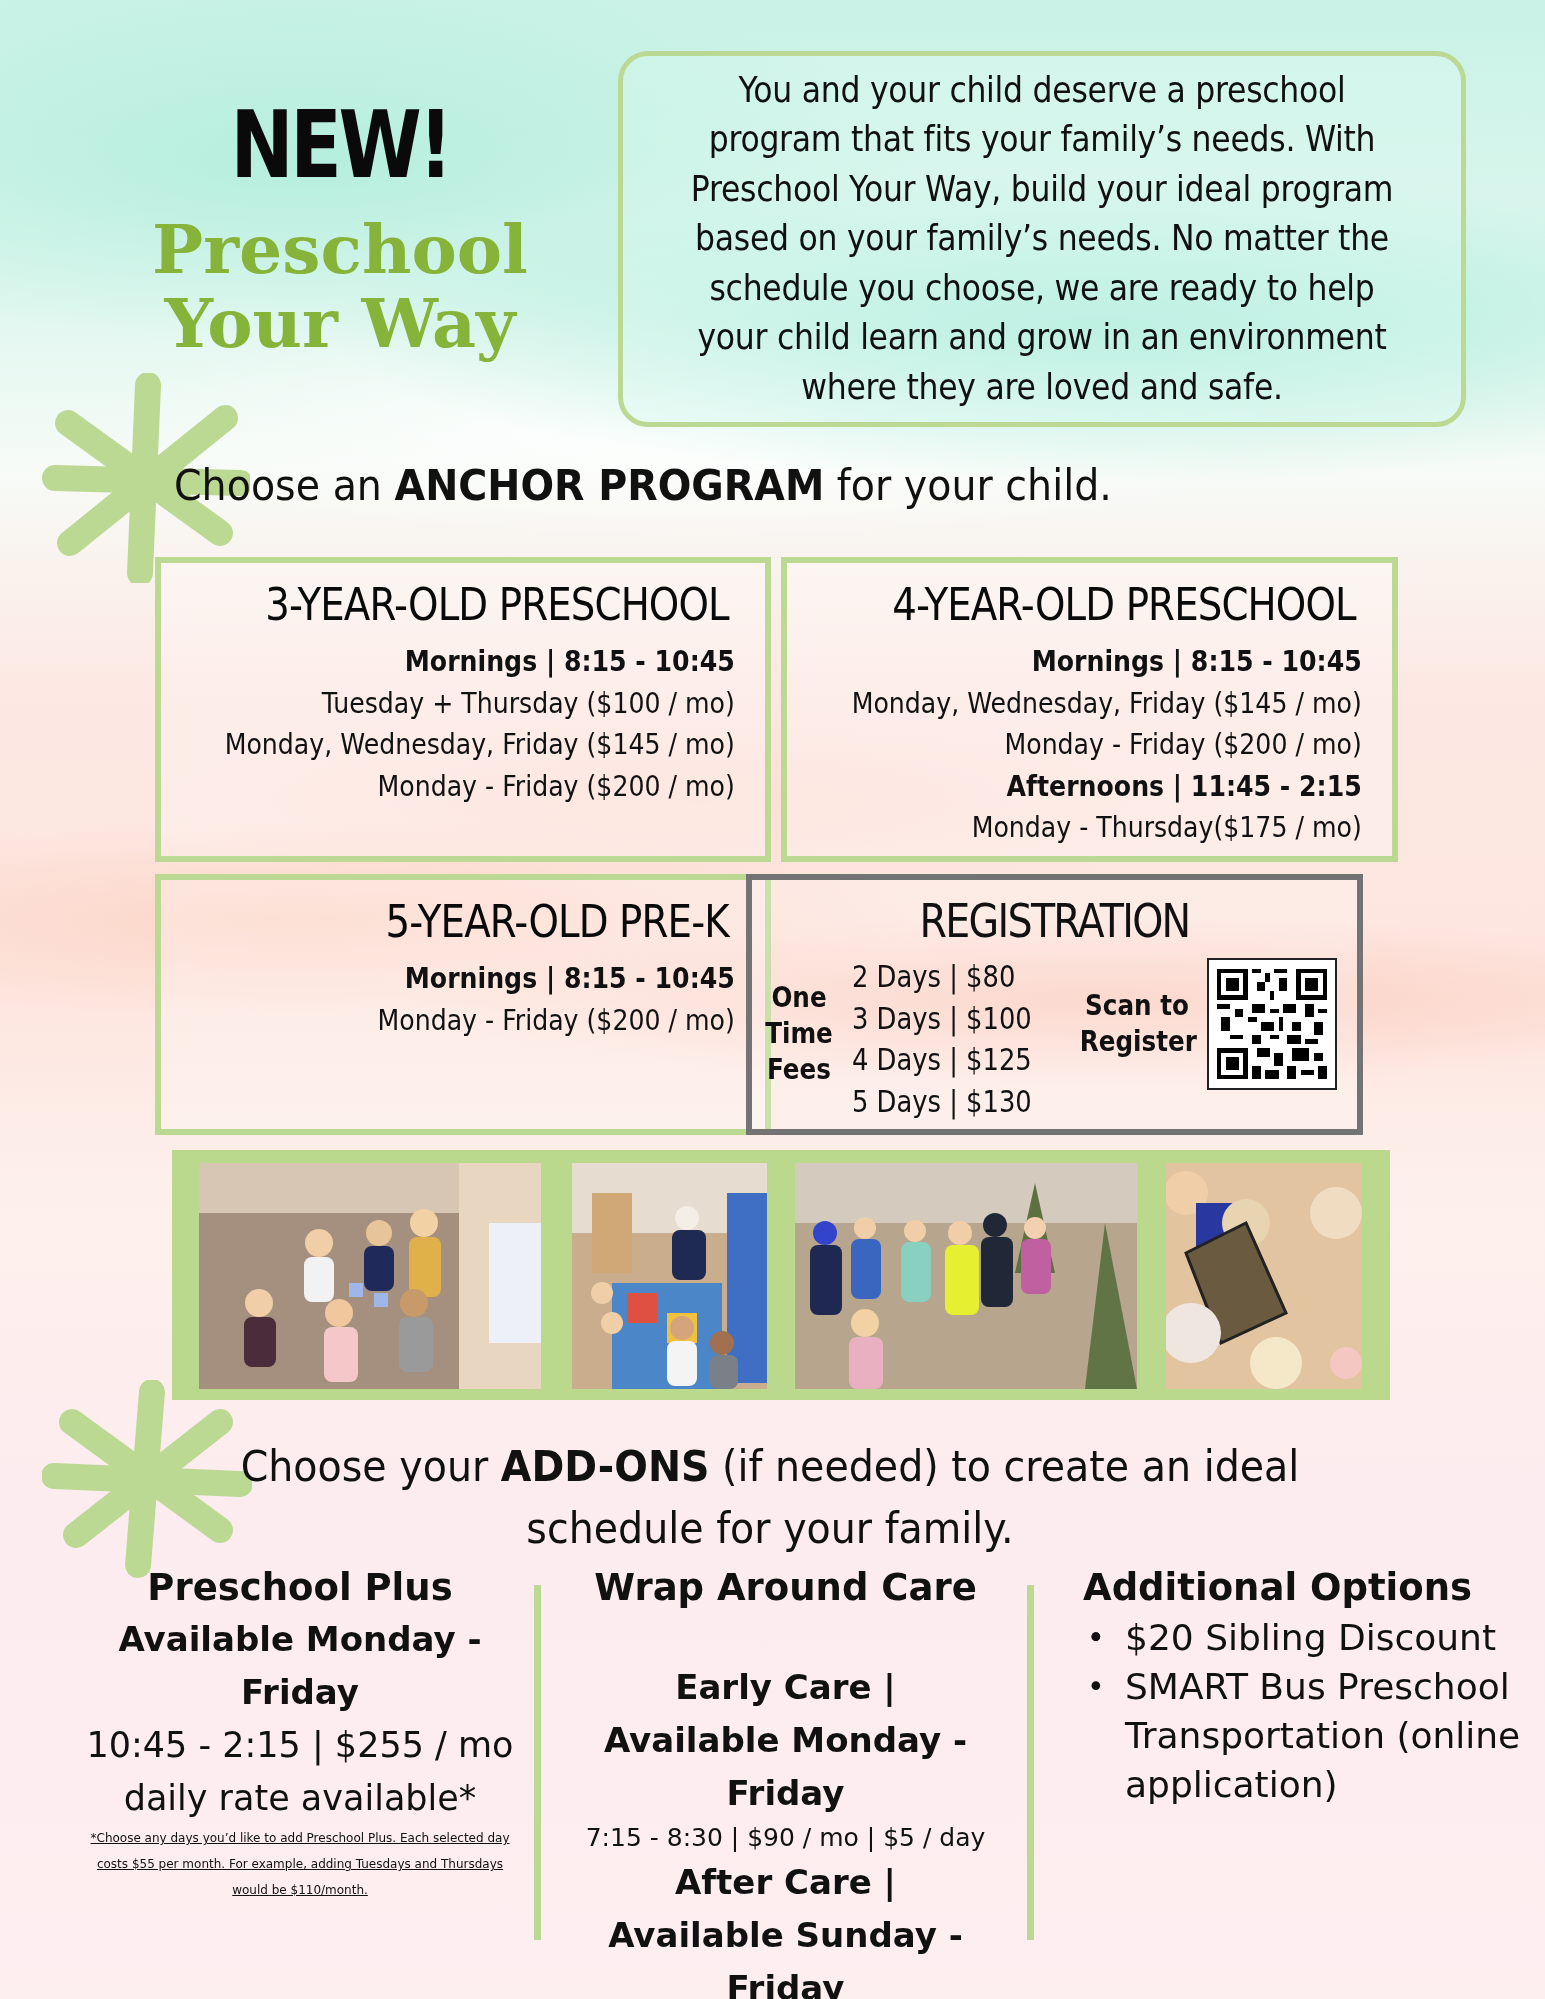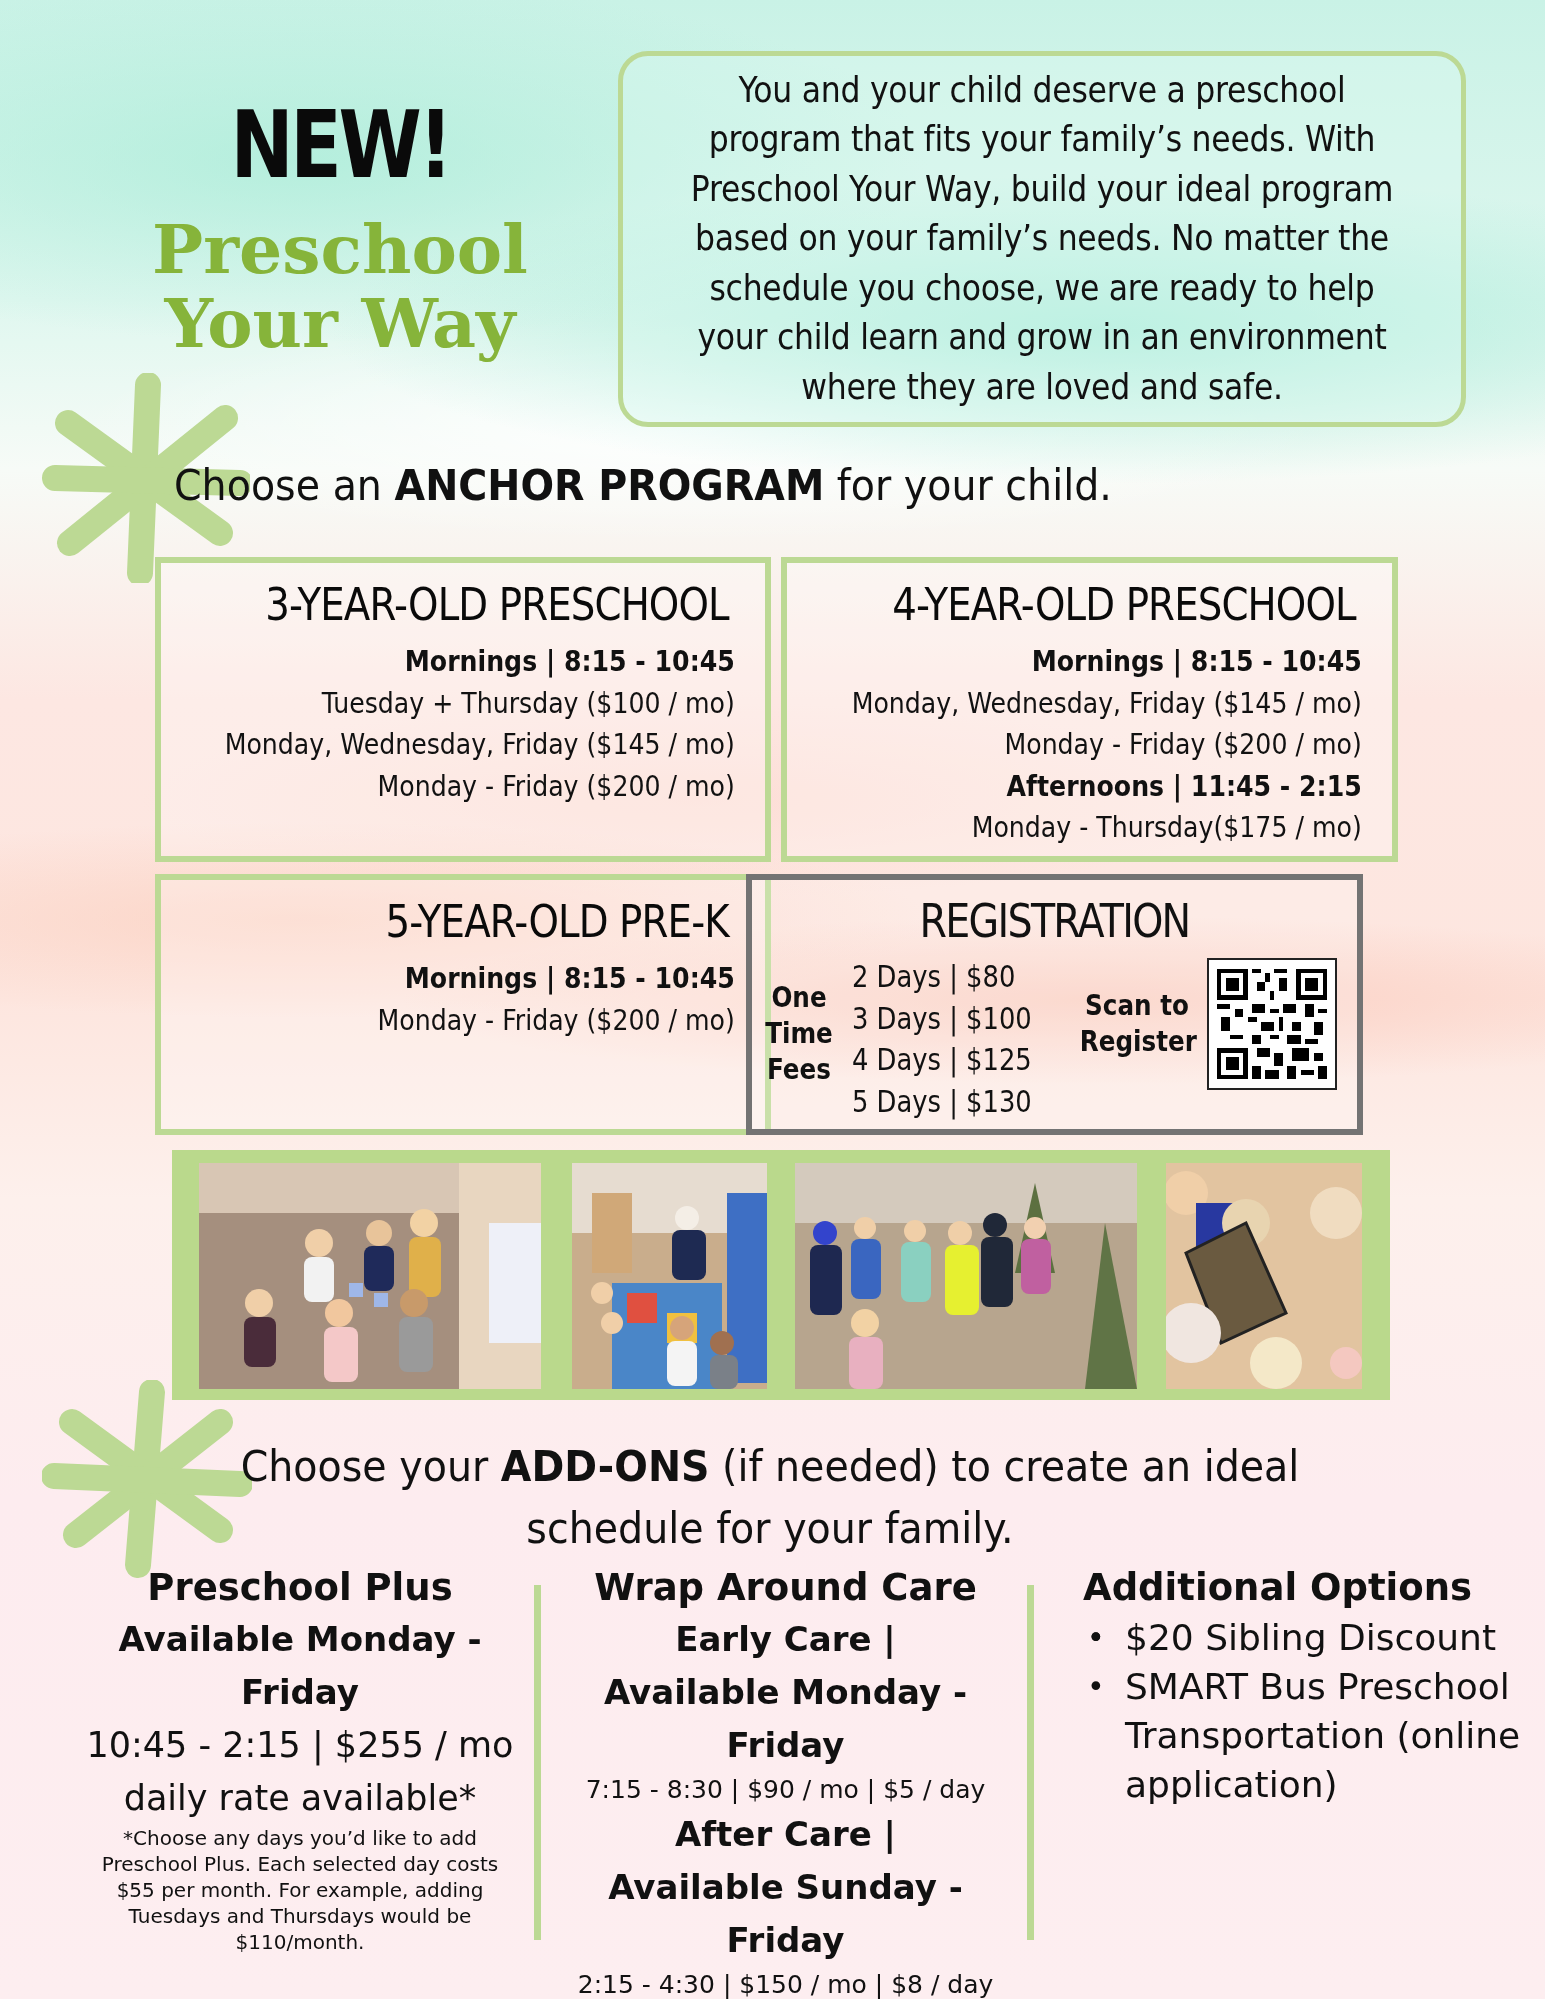--- a/index.html
+++ b/index.html
@@ -106,21 +106,21 @@
   
   .divider { width: 7px; background: #bcd994; }
   .col { text-align: center; font-family: "DejaVu Sans", sans-serif; }
   .col-title {
     font-weight: bold; text-decoration-thickness: 3px; text-underline-offset: 5px;
     font-size: 37px; line-height: 50px;
   }
   .col-bold { font-weight: bold; font-size: 34px; line-height: 53px; }
   .col-regular { font-size: 35px; line-height: 53px; }
   .col-small { font-size: 25px; line-height: 36px; }
-  .col-foot { font-size: 20px; line-height: 26px; }
+  .col-foot { font-size: 12px; line-height: 26px; text-decoration: underline; }
 
   .col-plus { left: 70px; top: 1563px; width: 460px; }
   .col-wrap { left: 548px; top: 1563px; width: 475px; }
   .col-addl { left: 1050px; top: 1563px; width: 480px; text-align: left; }
 
   .addl-title { padding-left: 33px; }
   .addl-list { list-style: none; margin: 0; padding: 0; }
   .addl-item { position: relative; padding-left: 75px; font-size: 36px; line-height: 49px; }
   .addl-bullet { position: absolute; left: 37px; top: 0; font-size: 30px; }
 </style>
@@ -334,21 +334,21 @@
 <div class="abs col col-plus">
   <div class="col-title">Preschool Plus</div>
   <div class="col-bold" style="padding:0 30px;">Available Monday - Friday</div>
   <div class="col-regular">10:45 - 2:15 | $255 / mo</div>
   <div class="col-regular">daily rate available*</div>
   <div class="col-foot" style="padding:0 10px;">*Choose any days you’d like to add Preschool Plus. Each selected day costs $55 per month. For example, adding Tuesdays and Thursdays would be $110/month.</div>
 </div>
 
 <div class="abs col col-wrap">
   <div class="col-title">Wrap Around Care</div>
-  <div class="col-bold" style="padding:0 40px;">Early Care | Available Monday - Friday</div>
+  <div class="col-bold" style="padding:0 40px;margin-top:48px;">Early Care | Available Monday - Friday</div>
   <div class="col-small">7:15 - 8:30 | $90 / mo | $5 / day</div>
   <div class="col-bold" style="padding:0 40px;">After Care | Available Sunday - Friday</div>
   <div class="col-small">2:15 - 4:30 | $150 / mo | $8 / day</div>
 </div>
 
 <div class="abs col col-addl">
   <div class="col-title addl-title">Additional Options</div>
   <ul class="addl-list">
     <li class="addl-item"><span class="addl-bullet">•</span></li>
     <li class="addl-item"><span class="addl-bullet">•</span><span>$20 Sibling Discount</span></li>

